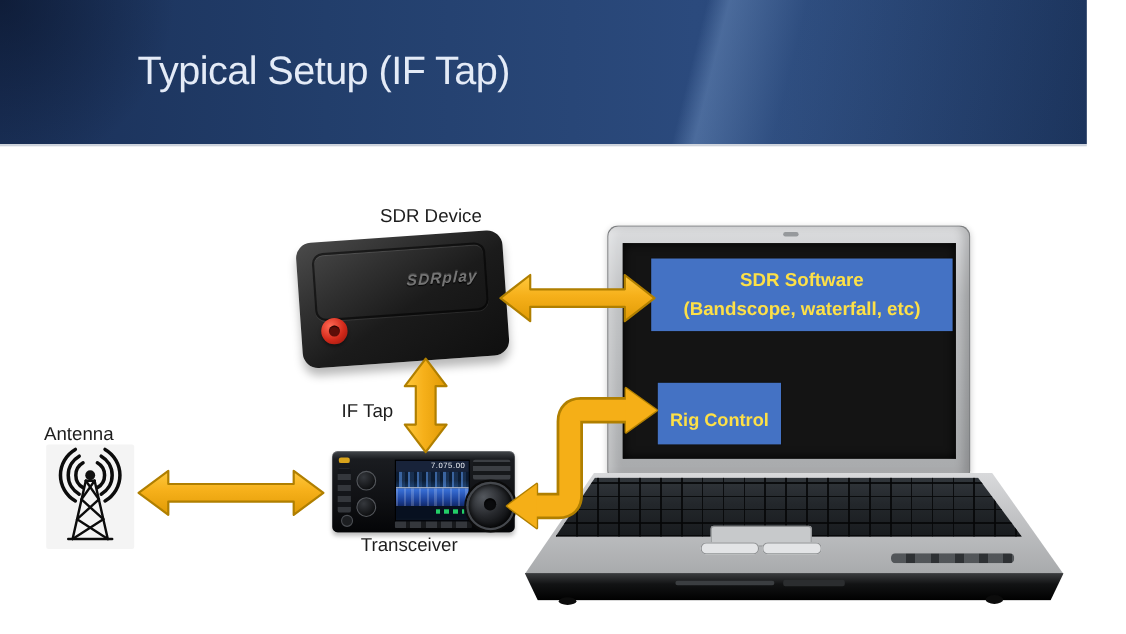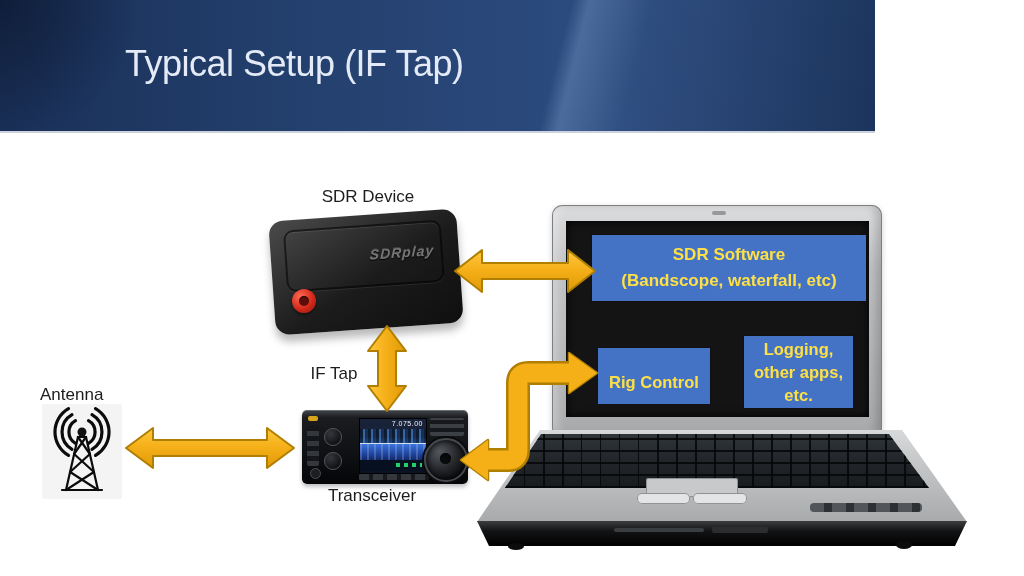--- a/index.html
+++ b/index.html
@@ -1,20 +1,20 @@
 <!DOCTYPE html>
 <html><head>
 <meta charset="utf-8">
 <style>
   html,body{margin:0;padding:0;background:#fff;}
   #slide{position:relative;width:1024px;height:576px;overflow:hidden;
          font-family:"Liberation Sans",sans-serif;background:#ffffff;}
 
   
-  .header{position:absolute;left:0;top:0;width:875px;height:131px;
+  .header{position:absolute;left:0;top:0;width:988px;height:131px;
     background:
       radial-gradient(circle at 0% 0%, rgba(4,10,26,0.5), rgba(4,10,26,0) 16%),
       linear-gradient(104deg, rgba(255,255,255,0) 63%, rgba(150,185,230,0.30) 65%, rgba(95,135,190,0.12) 72%, rgba(0,0,10,0.10) 100%),
       linear-gradient(90deg,#1a3058 0%,#223e6b 30%,#2b4a7d 64%,#1f3a66 100%);
     border-bottom:2px solid #ccd2db;}
   .title{position:absolute;left:125px;top:44px;font-size:36px;line-height:40px;
     letter-spacing:-0.5px;color:#e4ebf7;font-weight:400;}
 
   
   .lbl{position:absolute;font-size:17px;color:#1d1d1d;}
@@ -159,45 +159,40 @@
             <path d="M 47.9 50 L 28.1 68"></path>
           <path d="M 28.1 68 L 56 86"></path>
             <path d="M 51.9 68 L 24 86"></path>
           <path d="M 20 86 H 60"></path>
         </g>
         <circle cx="40" cy="28" r="4.5" fill="#111" stroke="none"></circle>
       </g>
     </svg>
   </div>
 
-  <div class="lbl" style="left:298px;top:187px;width:140px;text-align:center;">SDR Device</div>
+  <div class="lbl" style="left:298px;top:187px;width:140px;text-align:right;">SDR Device</div>
   <div class="sdr">
     <div class="sdr-body">
       <div class="sdr-groove"></div>
       <div class="sdr-logo">SDRplay</div>
     </div>
     <div class="sdr-sma"></div>
   </div>
 
   <div class="lbl" style="left:300px;top:364px;width:68px;text-align:center;">IF Tap</div>
 
   <div class="lid"></div>
   <div class="latch"></div>
   <div class="lcd"></div>
   <div class="bluebox bb-sdr">
     <div>SDR Software</div>
     <div>(Bandscope, waterfall, etc)</div>
   </div>
   <div class="bluebox bb-rig">
     <div>Rig Control</div>
-  </div>
-  <div class="bluebox bb-log">
-    <div>Logging,</div>
-    <div>other apps,</div>
-    <div>etc.</div>
   </div>
   <div class="vaio">VAIO</div>
   <div class="deck"></div>
   <div class="kbd"></div>
   <div class="tpad"></div>
   <div class="tbtn l"></div>
   <div class="tbtn r"></div>
   <div class="statusbar"></div>
   <div class="front"></div>
   <div class="slot"></div>

